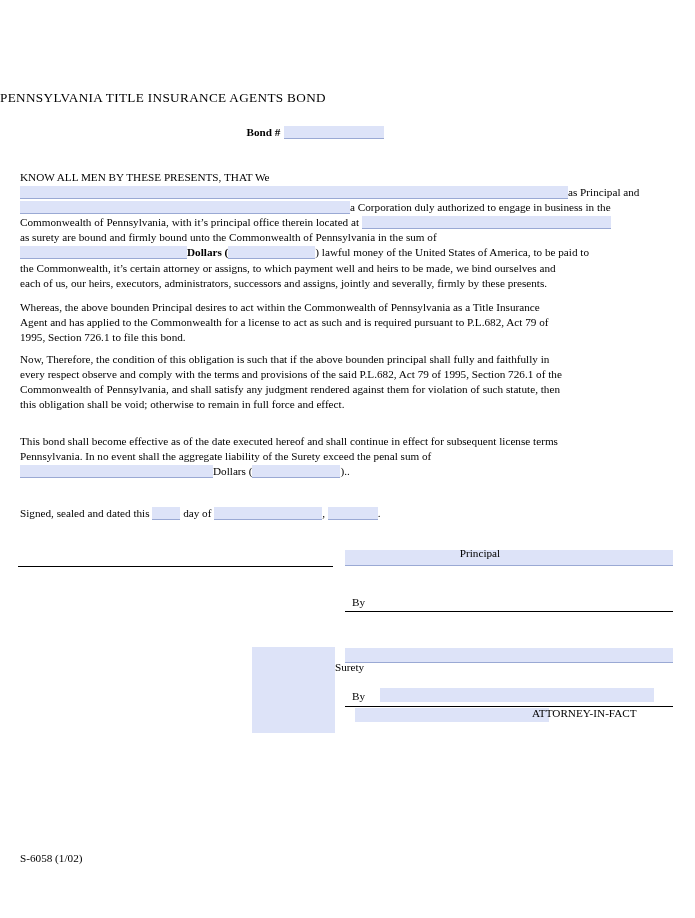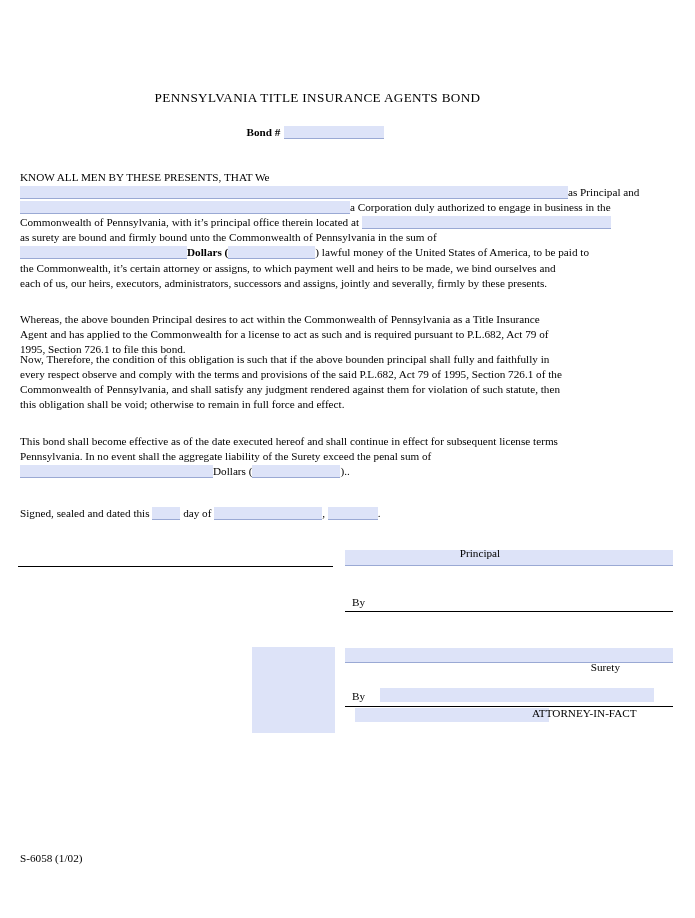--- a/index.html
+++ b/index.html
@@ -23,24 +23,24 @@
     background: #dde3f8;
     border-bottom: 1px solid #9aa9d4;
     height: 13px;
     vertical-align: -3px;
     box-sizing: border-box;
   }
 
   
   #doc-title {
     position: absolute;
-    left: 10px;
+    left: 0;
     top: 90px;
     width: 615px;
-    text-align: center;
+    text-align: left;
     font-size: 13.2px;
     letter-spacing: 0.35px;
     white-space: nowrap;
   }
 
   
   #bond-row {
     position: absolute;
     left: 5px;
     top: 126px;
@@ -54,21 +54,21 @@
   
   .col {
     position: absolute;
     left: 20px;
     width: 653px;
   }
   .blk { margin: 0; line-height: 15.1px; }
 
   
   #p-know     { top: 170px; }
-  #p-whereas  { top: 300px; margin-top: 12px; }
+  #p-whereas  { top: 300px; }
   #p-now      { top: 352px; }
   #p-effect   { top: 434px; }
   #p-signed   { top: 506px; }
 
   
   .f-principal  { width: 548px; }
   .f-corp       { width: 330px; }
   .f-office     { width: 249px; }
   .f-sum-words  { width: 167px; }
   .f-sum-figs   { width: 87px;  }
@@ -126,24 +126,24 @@
   }
 
   #field-surety {
     left: 345px;
     top: 648px;
     width: 328px;
     height: 15px;
   }
   #cap-surety {
     position: absolute;
-    left: 350px;
+    left: 335px;
     top: 661px;
     width: 270px;
-    text-align: right;
+    text-align: left;
   }
 
   #seal-box {
     position: absolute;
     left: 252px;
     top: 647px;
     width: 83px;
     height: 86px;
     background: #dde3f8;
   }

